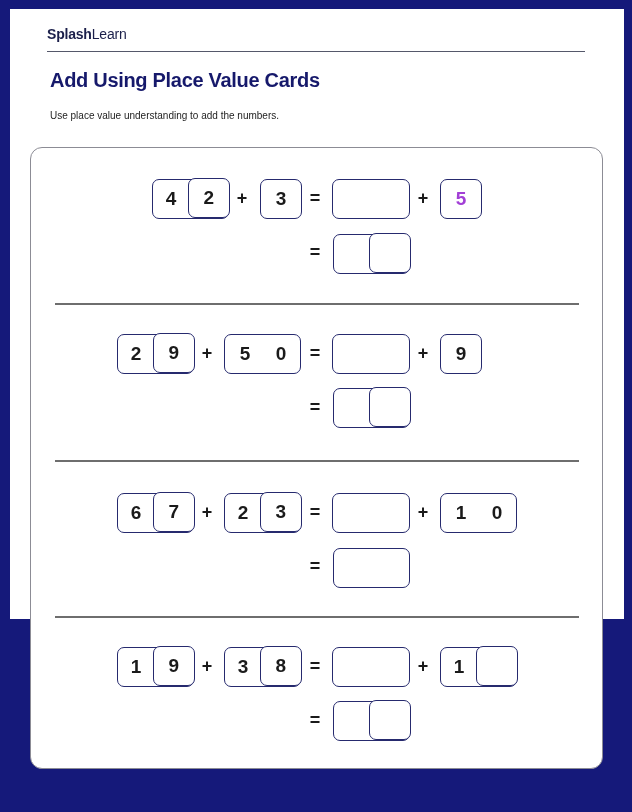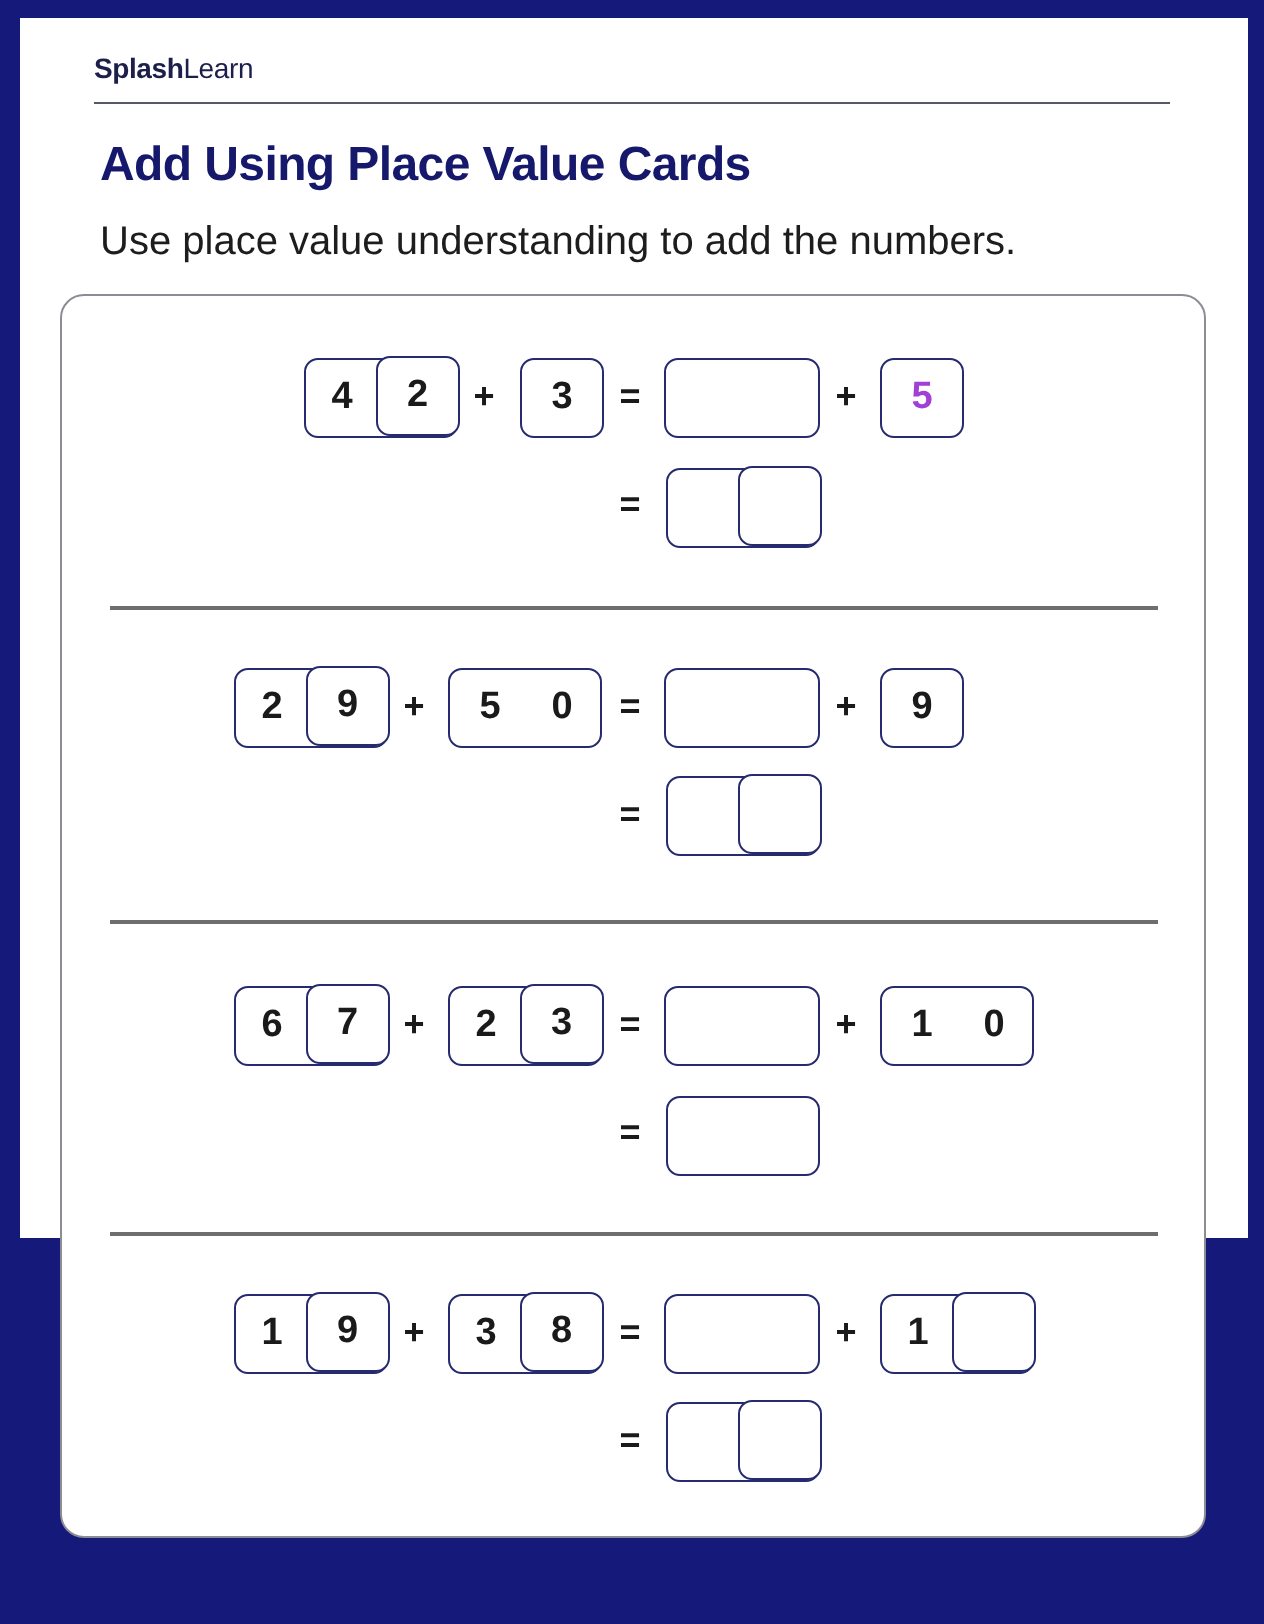--- a/index.html
+++ b/index.html
@@ -15,25 +15,25 @@
     .logo {
       position: absolute; left: 37px; top: 17px; font-size: 14px; color: #1b1f4a;
       letter-spacing: -0.2px;
     }
     .logo .b { font-weight: 700; }
     .logo .r { font-weight: 400; }
     .header-rule {
       position: absolute; left: 37px; top: 42px; width: 538px; height: 1px; background: #55586a;
     }
     .title {
-      position: absolute; left: 40px; top: 60px; font-size: 24px; font-weight: 700; color: #16196b;
+      position: absolute; left: 40px; top: 60px; font-size: 20px; font-weight: 700; color: #16196b;
       letter-spacing: -0.3px;
     }
     .instructions {
-      position: absolute; left: 40px; top: 101px; font-size: 20px; color: #1d1d1d;
+      position: absolute; left: 40px; top: 101px; font-size: 10px; color: #1d1d1d;
     }
     .card {
       position: absolute; left: 20px; top: 138px; width: 571px; height: 620px;
       border: 1.5px solid #8c8c95; border-radius: 12px; background: #fff;
     }
     .divider {
       position: absolute; left: 24px; width: 524px; height: 1.5px; background: #6e6e6e;
     }
     .box {
       position: absolute; height: 40px; border: 1.8px solid #262a6e; border-radius: 7px;

